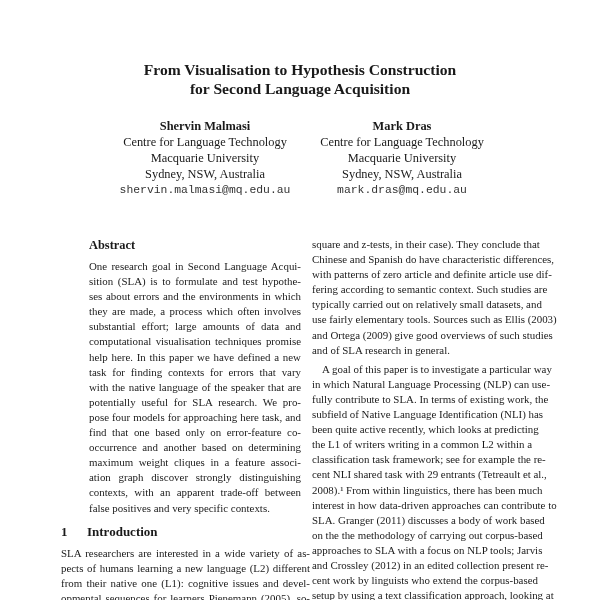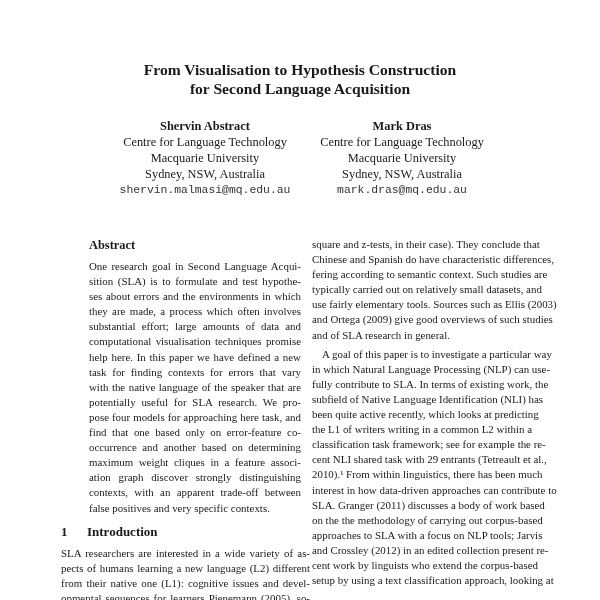--- a/index.html
+++ b/index.html
@@ -27,21 +27,21 @@
 </head>
 <body>
 
 <div class="title">
   <div>From Visualisation to Hypothesis Construction</div>
   <div>for Second Language Acquisition</div>
 </div>
 
 <div class="authors">
   <div class="author a1">
-    <div class="name">Shervin Abstract</div>
+    <div class="name">Shervin Malmasi</div>
     <div>Centre for Language Technology</div>
     <div>Macquarie University</div>
     <div>Sydney, NSW, Australia</div>
     <div class="email">shervin.malmasi@mq.edu.au</div>
   </div>
   <div class="author a2">
     <div class="name">Mark Dras</div>
     <div>Centre for Language Technology</div>
     <div>Macquarie University</div>
     <div>Sydney, NSW, Australia</div>
@@ -80,36 +80,37 @@
     <span class="line">from their native one (L1): cognitive issues and devel-</span>
     <span class="line">opmental sequences for learners Pienemann (2005), so-</span>
 
   </div>
 </div>
 
 <div class="col right" style="top:237px; left:312px; width:220px;">
   <div>
     <span class="line">square and z-tests, in their case). They conclude that</span>
     <span class="line">Chinese and Spanish do have characteristic differences,</span>
+    <span class="line">with patterns of zero article and definite article use dif-</span>
     <span class="line">fering according to semantic context. Such studies are</span>
     <span class="line">typically carried out on relatively small datasets, and</span>
     <span class="line">use fairly elementary tools. Sources such as Ellis (2003)</span>
     <span class="line">and Ortega (2009) give good overviews of such studies</span>
     <span class="line" style="text-align-last:left;">and of SLA research in general.</span>
   </div>
   <div style="margin-top:4px;">
     <span class="line" style="padding-left:10px;box-sizing:border-box;">A goal of this paper is to investigate a particular way</span>
     <span class="line">in which Natural Language Processing (NLP) can use-</span>
     <span class="line">fully contribute to SLA. In terms of existing work, the</span>
     <span class="line">subfield of Native Language Identification (NLI) has</span>
     <span class="line">been quite active recently, which looks at predicting</span>
     <span class="line">the L1 of writers writing in a common L2 within a</span>
     <span class="line">classification task framework; see for example the re-</span>
     <span class="line">cent NLI shared task with 29 entrants (Tetreault et al.,</span>
-    <span class="line">2010).¹ From within linguistics, there has been much</span>
+    <span class="line">2008).¹ From within linguistics, there has been much</span>
     <span class="line">interest in how data-driven approaches can contribute to</span>
     <span class="line">SLA. Granger (2011) discusses a body of work based</span>
     <span class="line">on the the methodology of carrying out corpus-based</span>
     <span class="line">approaches to SLA with a focus on NLP tools; Jarvis</span>
     <span class="line">and Crossley (2012) in an edited collection present re-</span>
     <span class="line">cent work by linguists who extend the corpus-based</span>
     <span class="line">setup by using a text classification approach, looking at</span>
 
   </div>
 

